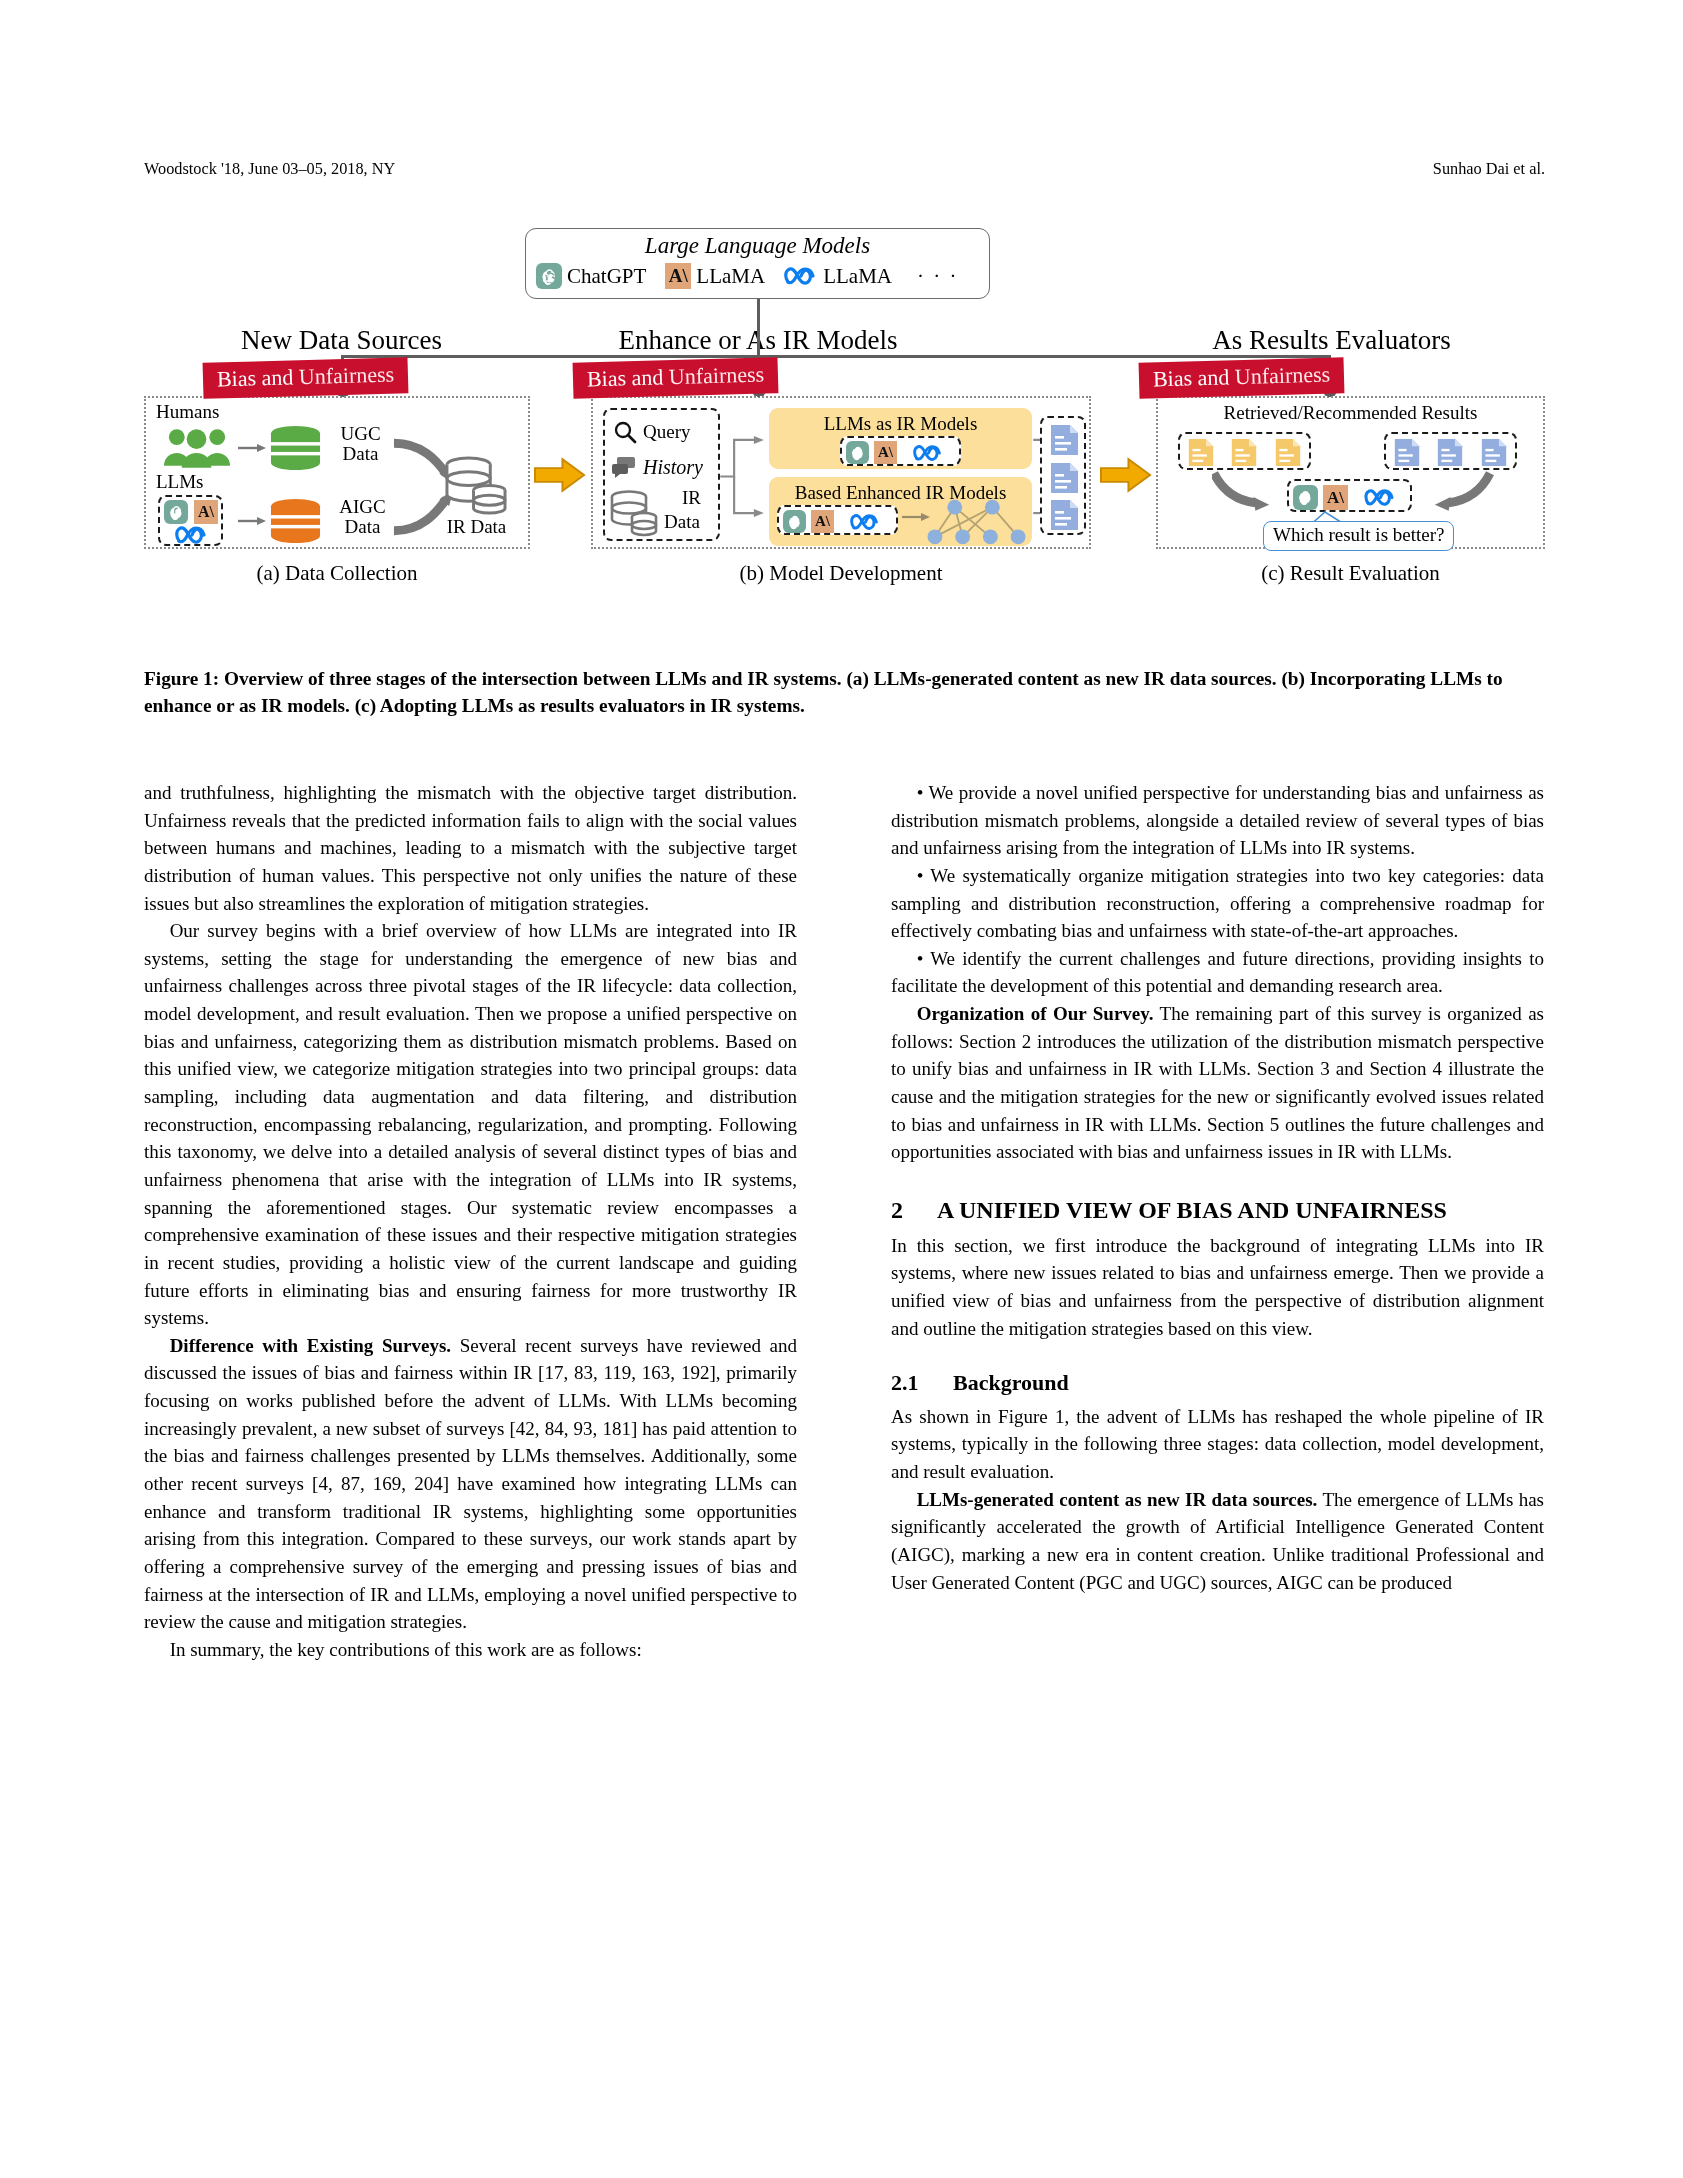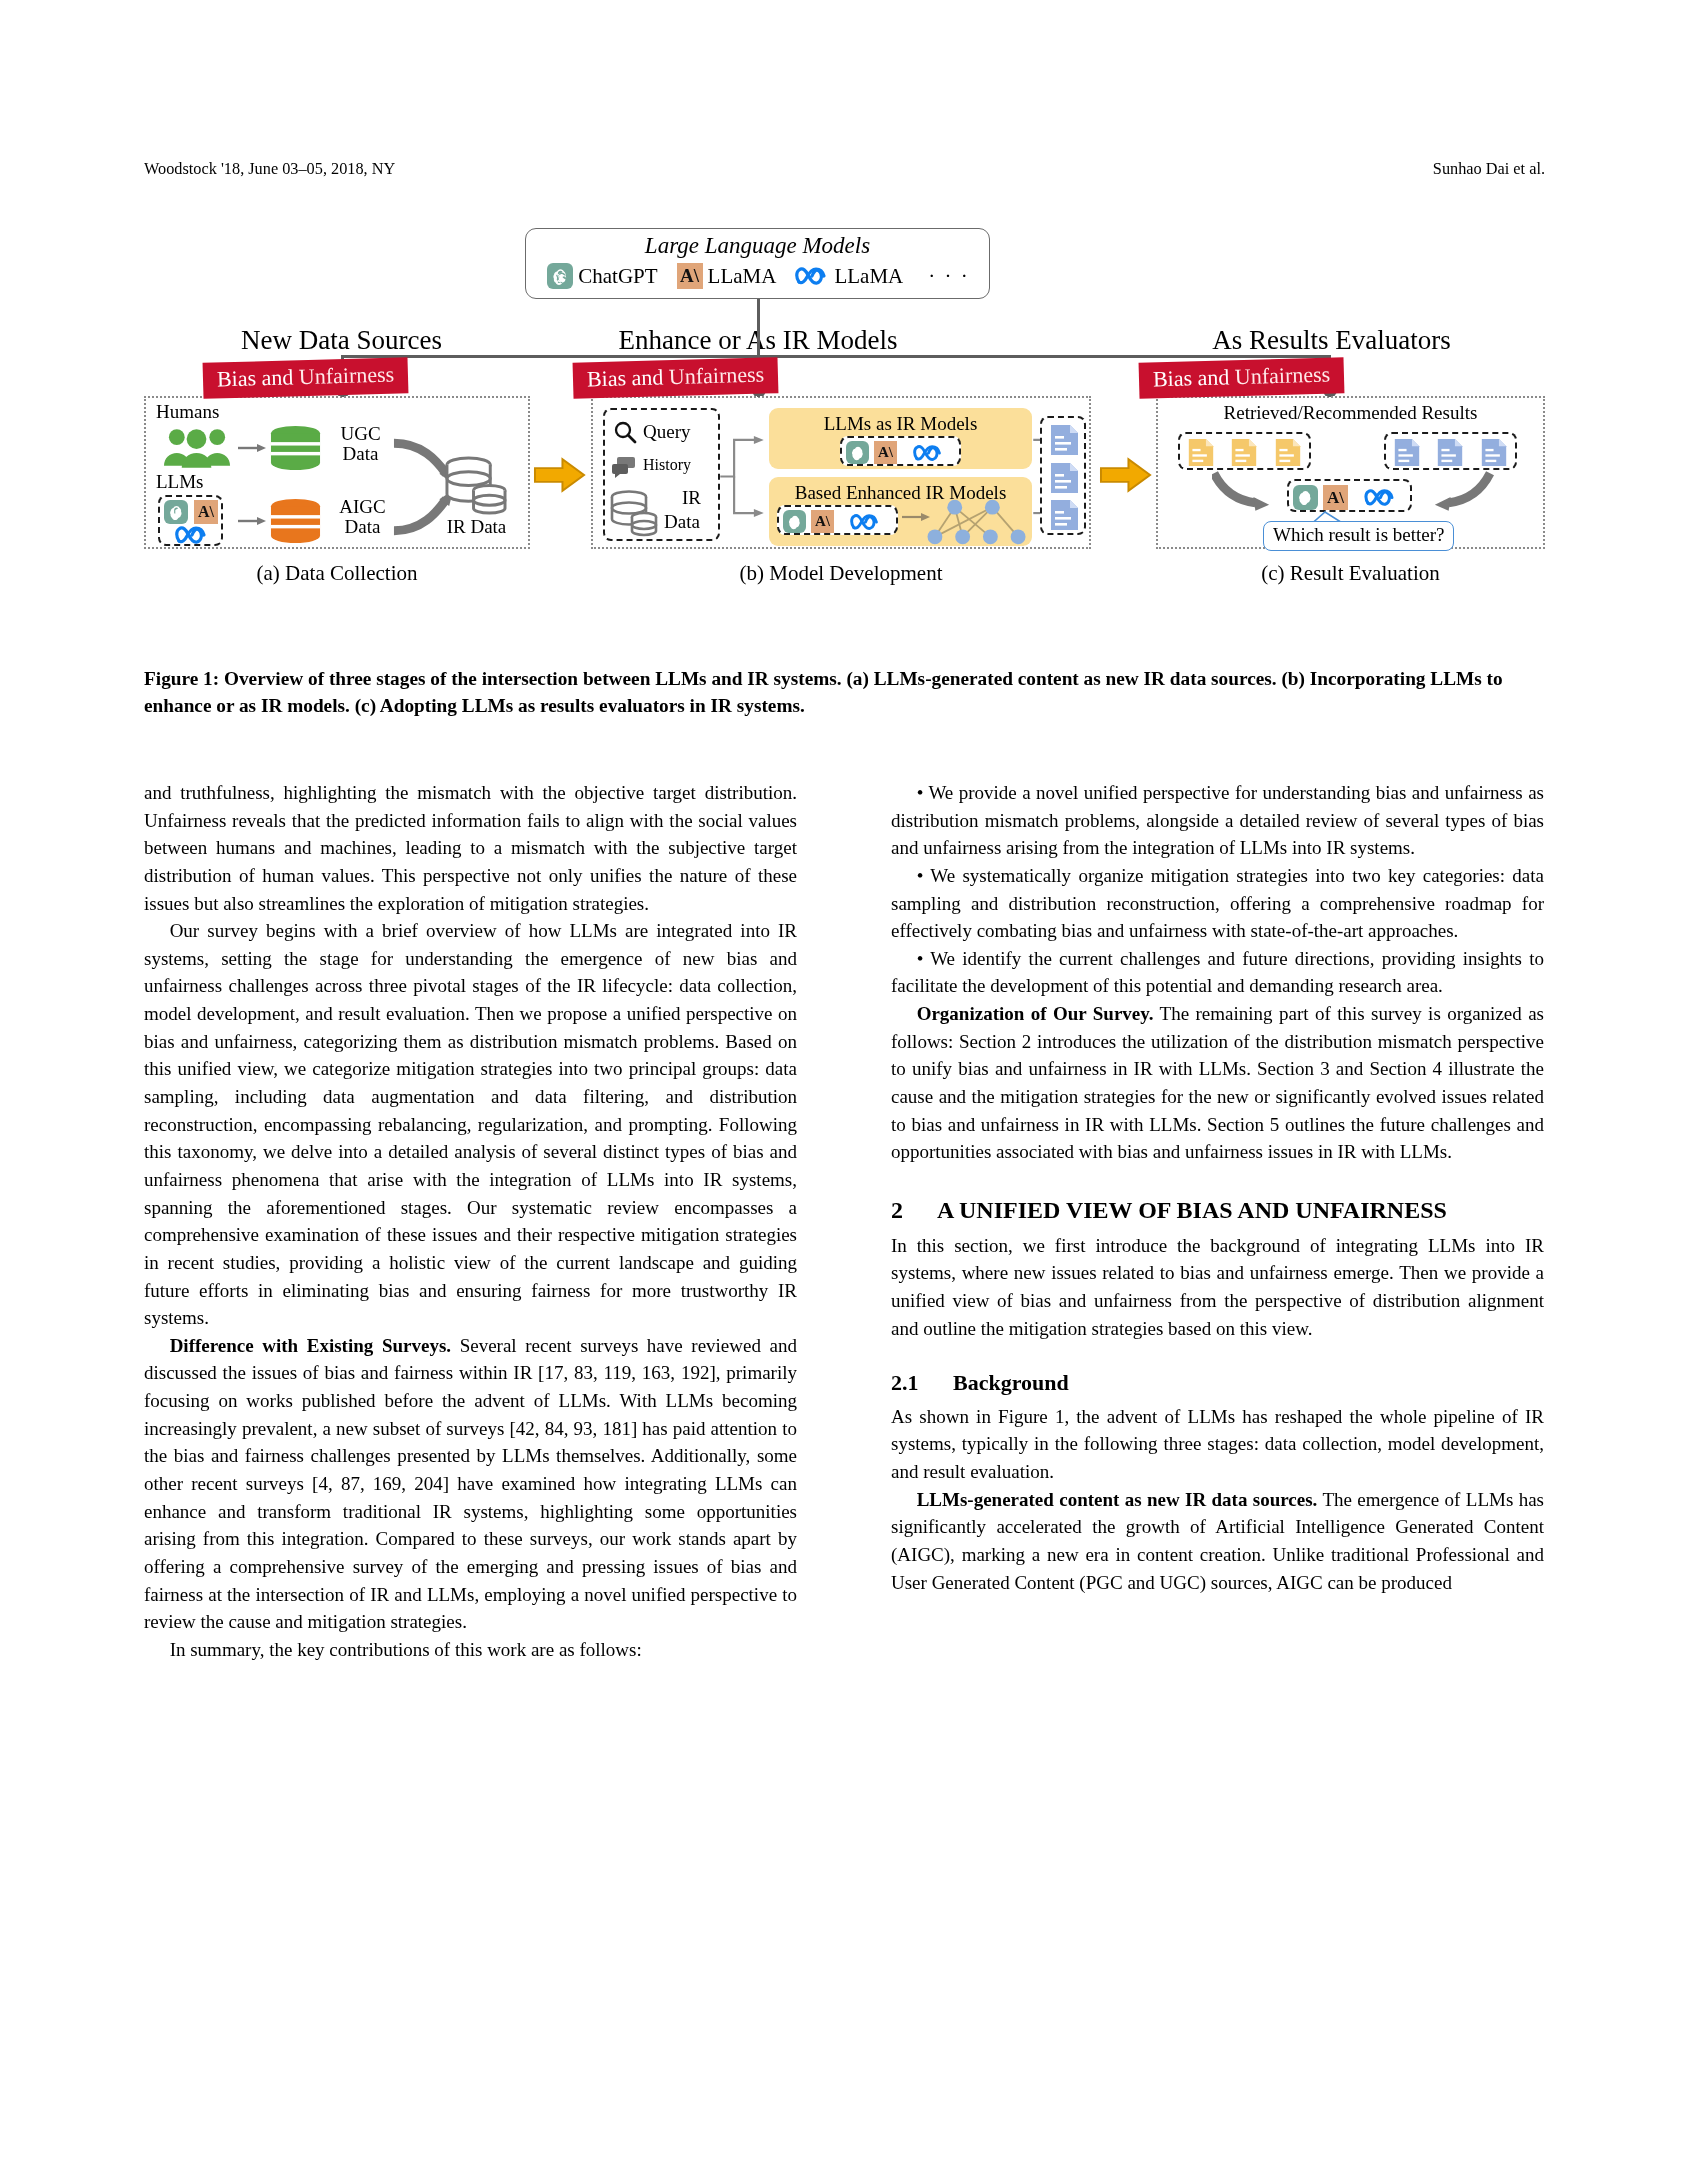--- a/index.html
+++ b/index.html
@@ -69,21 +69,20 @@
   }
   .llm-row {
     position: absolute;
     top: 34px;
     left: 10px;
     right: 8px;
     display: flex;
     align-items: center;
     gap: 5px;
     font-size: 21px;
-    justify-content: center;
   }
   .llm-row .lbl { margin-right: 14px; }
   .dots { font-size: 21px; letter-spacing: 2px; margin-left: 6px;}
 
   
   .logo { width: 26px; height: 26px; display:inline-block; vertical-align: middle; }
   .logo-gpt {
     background: #74a89a; border-radius: 6px;
     display:flex; align-items:center; justify-content:center;
   }
@@ -385,21 +384,21 @@
         <svg style="position:absolute;left:8px;top:10px;" width="24" height="24" viewBox="0 0 24 24">
           <circle cx="10" cy="10" r="7" fill="none" stroke="#111" stroke-width="2.3"></circle>
           <line x1="15" y1="15" x2="22" y2="22" stroke="#111" stroke-width="2.8" stroke-linecap="round"></line>
         </svg>
         <span style="position:absolute;left:38px;top:11px;font-size:19px;">Query</span>
         <svg style="position:absolute;left:6px;top:46px;" width="26" height="22" viewBox="0 0 26 22">
           <rect x="6" y="1" width="18" height="11" rx="2" fill="#787878"></rect>
           <rect x="1" y="8" width="16" height="10" rx="2" fill="#5d5d5d"></rect>
           <polygon points="4,18 4,22 9,18" fill="#5d5d5d"></polygon>
         </svg>
-        <span style="position:absolute;left:38px;top:46px;font-size:16px;">History</span>
+        <span style="position:absolute;left:38px;top:46px;font-size:20px;font-style:italic;">History</span>
         <svg style="position:absolute;left:4px;top:79px;" width="50" height="48" viewBox="0 0 50 48">
           <ellipse cx="20" cy="8" rx="17" ry="5.5" fill="#fff" stroke="#787878" stroke-width="2.6"></ellipse>
           <path d="M3 8 v22 a17 5.5 0 0 0 34 0 v-22" fill="#fff" stroke="#787878" stroke-width="2.6"></path>
           <ellipse cx="20" cy="19" rx="17" ry="5.5" fill="none" stroke="#787878" stroke-width="2.6"></ellipse>
           <ellipse cx="35" cy="28" rx="12" ry="4" fill="#fff" stroke="#787878" stroke-width="2.6"></ellipse>
           <path d="M23 28 v14 a12 4 0 0 0 24 0 v-14" fill="#fff" stroke="#787878" stroke-width="2.6"></path>
           <ellipse cx="35" cy="36" rx="12" ry="4" fill="none" stroke="#787878" stroke-width="2.6"></ellipse>
         </svg>
         <span style="position:absolute;left:77px;top:77px;font-size:19px;">IR</span>
         <span style="position:absolute;left:59px;top:101px;font-size:19px;">Data</span>

